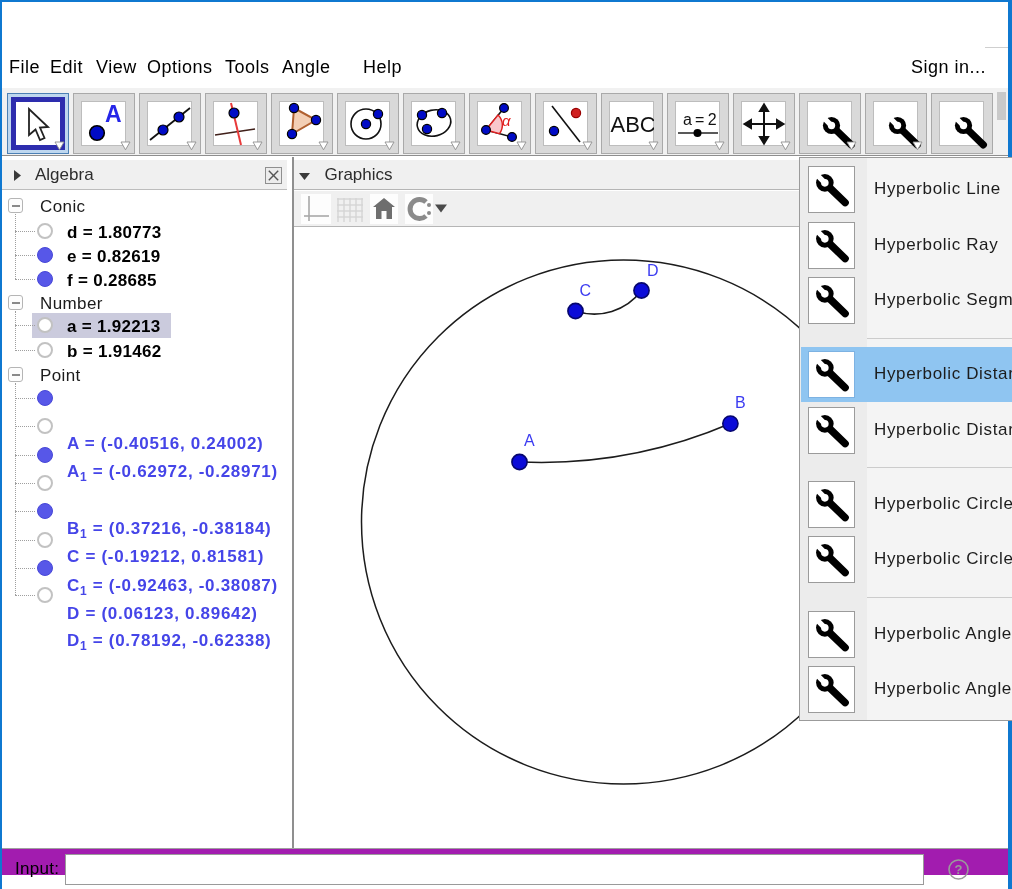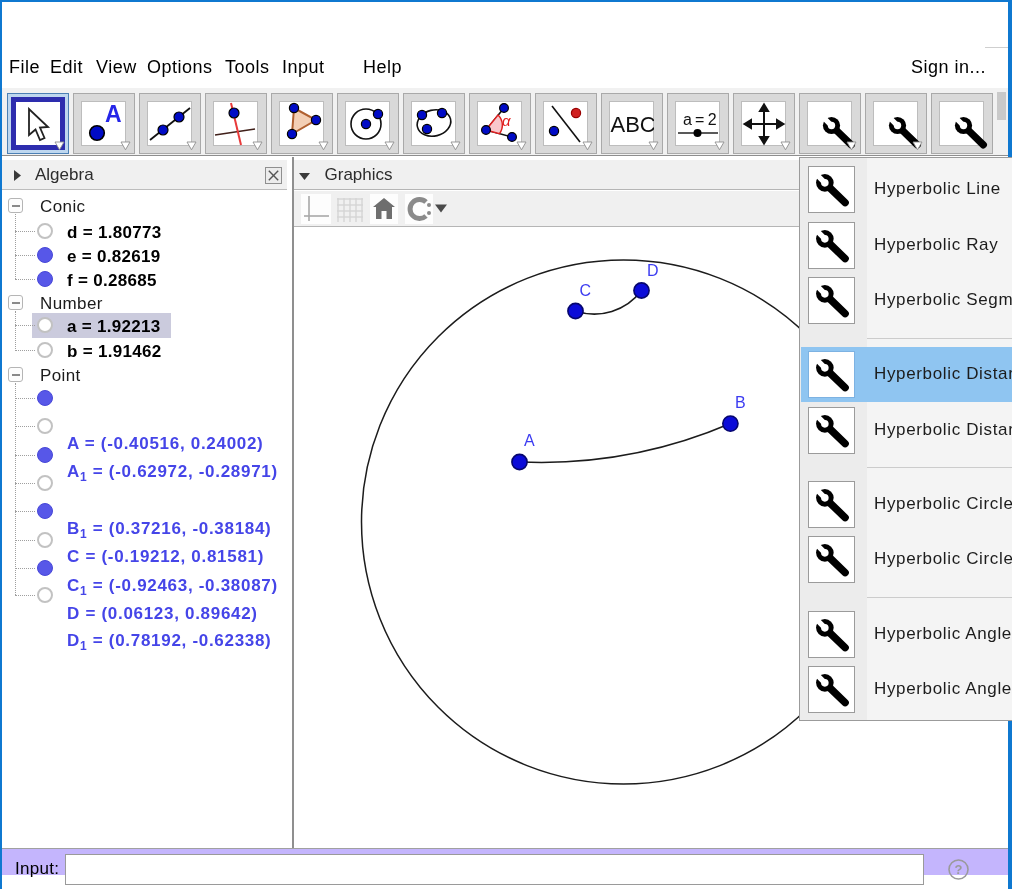--- a/index.html
+++ b/index.html
@@ -43,21 +43,21 @@
 .sub { font-size:12px; vertical-align:-4px; font-weight:bold; }
 #ahl { position:absolute; left:30px; top:156px; width:139px; height:25px; background:#cbcbdd; }
 
 
 #graphics { left:293.5px; top:157px; width:714.5px; height:691px; background:#fff; }
 #gheader { position:absolute; left:0; top:3px; width:714.5px; height:30px; background:#f0f0f0; border-bottom:1px solid #b5b5b5; }
 #gstylebar { position:absolute; left:0; top:34px; width:714.5px; height:36px; background:#f0f0f0; border-bottom:1px solid #b5b5b5; }
 #gcanvas { position:absolute; left:0; top:71px; width:717px; height:620px; }
 
 
-#inputbar { left:2px; top:848px; width:1006px; height:27px; background:#c4b5fd; border-top:1px solid #a0a0a0; }
+#inputbar { left:2px; top:848px; width:1006px; height:27px; background:#a21caf; border-top:1px solid #a0a0a0; }
 #inputlbl { position:absolute; left:13px; top:10px; font-size:17px; letter-spacing:0.3px; color:#000; }
 #inputfield { position:absolute; left:63px; top:5px; width:859px; height:31px; background:#fff; border:1px solid #9a9a9a; }
 
 
 #popup { left:799px; top:157px; width:237px; height:564px; background:#f4f4f4; border:1px solid #9b9b9b; border-right:none; z-index:10; }
 #gutter { position:absolute; left:0; top:0; width:67px; height:562px; background:#ececec; }
 .pitem { position:absolute; left:1px; width:211px; height:55px; }
 .pitem .ibox { position:absolute; left:7px; top:4px; width:47px; height:47px; background:#fff; border:1px solid #9b9b9b; }
 .pitem .txt { position:absolute; left:73px; top:17px; font-size:17px; letter-spacing:0.65px; color:#1c1c1c; white-space:nowrap; }
 .psep { position:absolute; left:67px; width:146px; height:1px; background:#cccccc; }
@@ -65,21 +65,21 @@
 </style>
 </head>
 <body>
 <div id="win">
   <div class="abs" id="menubar">
     <span class="menuitem" style="left:7px">File</span>
     <span class="menuitem" style="left:48px">Edit</span>
     <span class="menuitem" style="left:94px">View</span>
     <span class="menuitem" style="left:145px">Options</span>
     <span class="menuitem" style="left:223px">Tools</span>
-    <span class="menuitem" style="left:280px">Input</span>
+    <span class="menuitem" style="left:280px">Angle</span>
     <span class="menuitem" style="left:361px">Help</span>
     <span class="menuitem" style="left:909px">Sign in...</span>
   </div>
   <div class="abs" id="toolbar">
     <div class="tbtn" id="tbtn0" style="left:5px">
       <div class="sel"></div>
         <div class="selw"></div>
       <svg class="abs" style="left:17px;top:13px" width="30" height="36" viewBox="0 0 30 36">
         <path d="M4,2 L4,28 L10.5,22.5 L15,33 L19.5,31 L15,20.5 L23,20 Z" fill="#fff" stroke="#222" stroke-width="1.8" stroke-linejoin="miter"></path>
       </svg>

